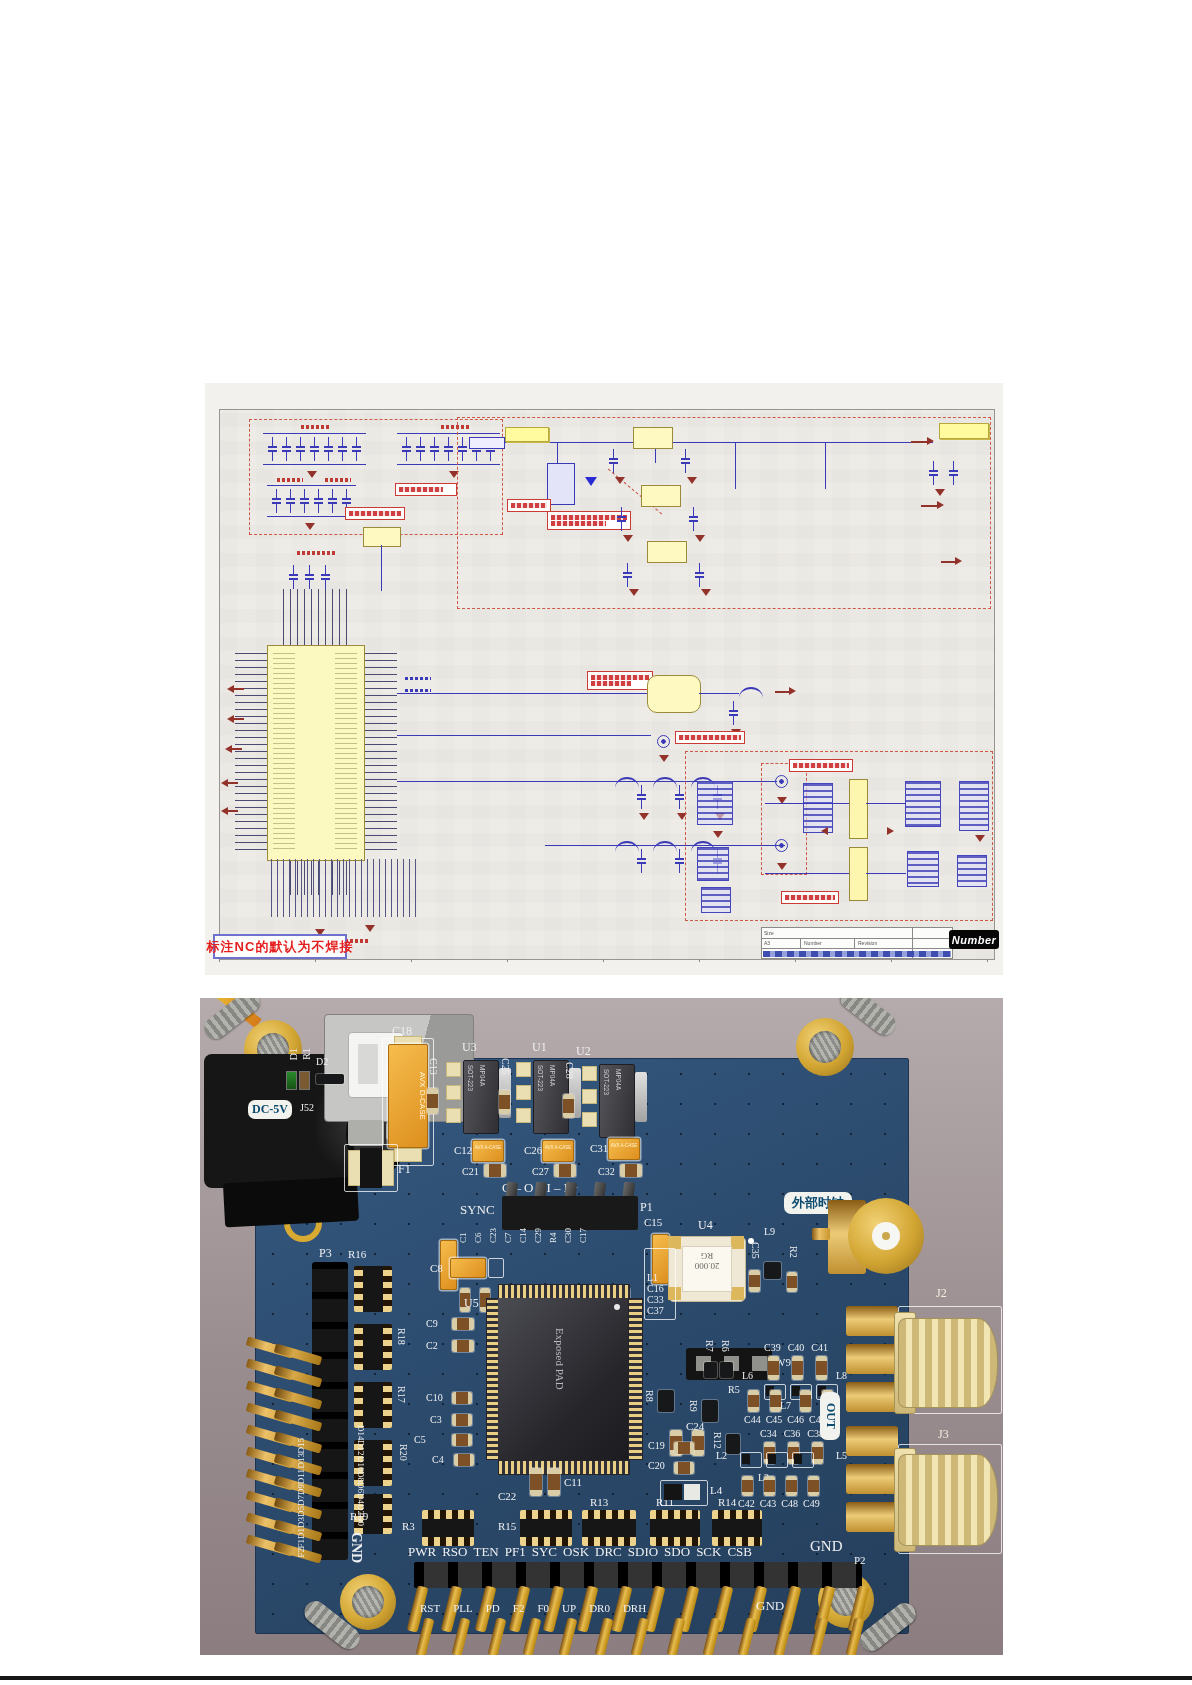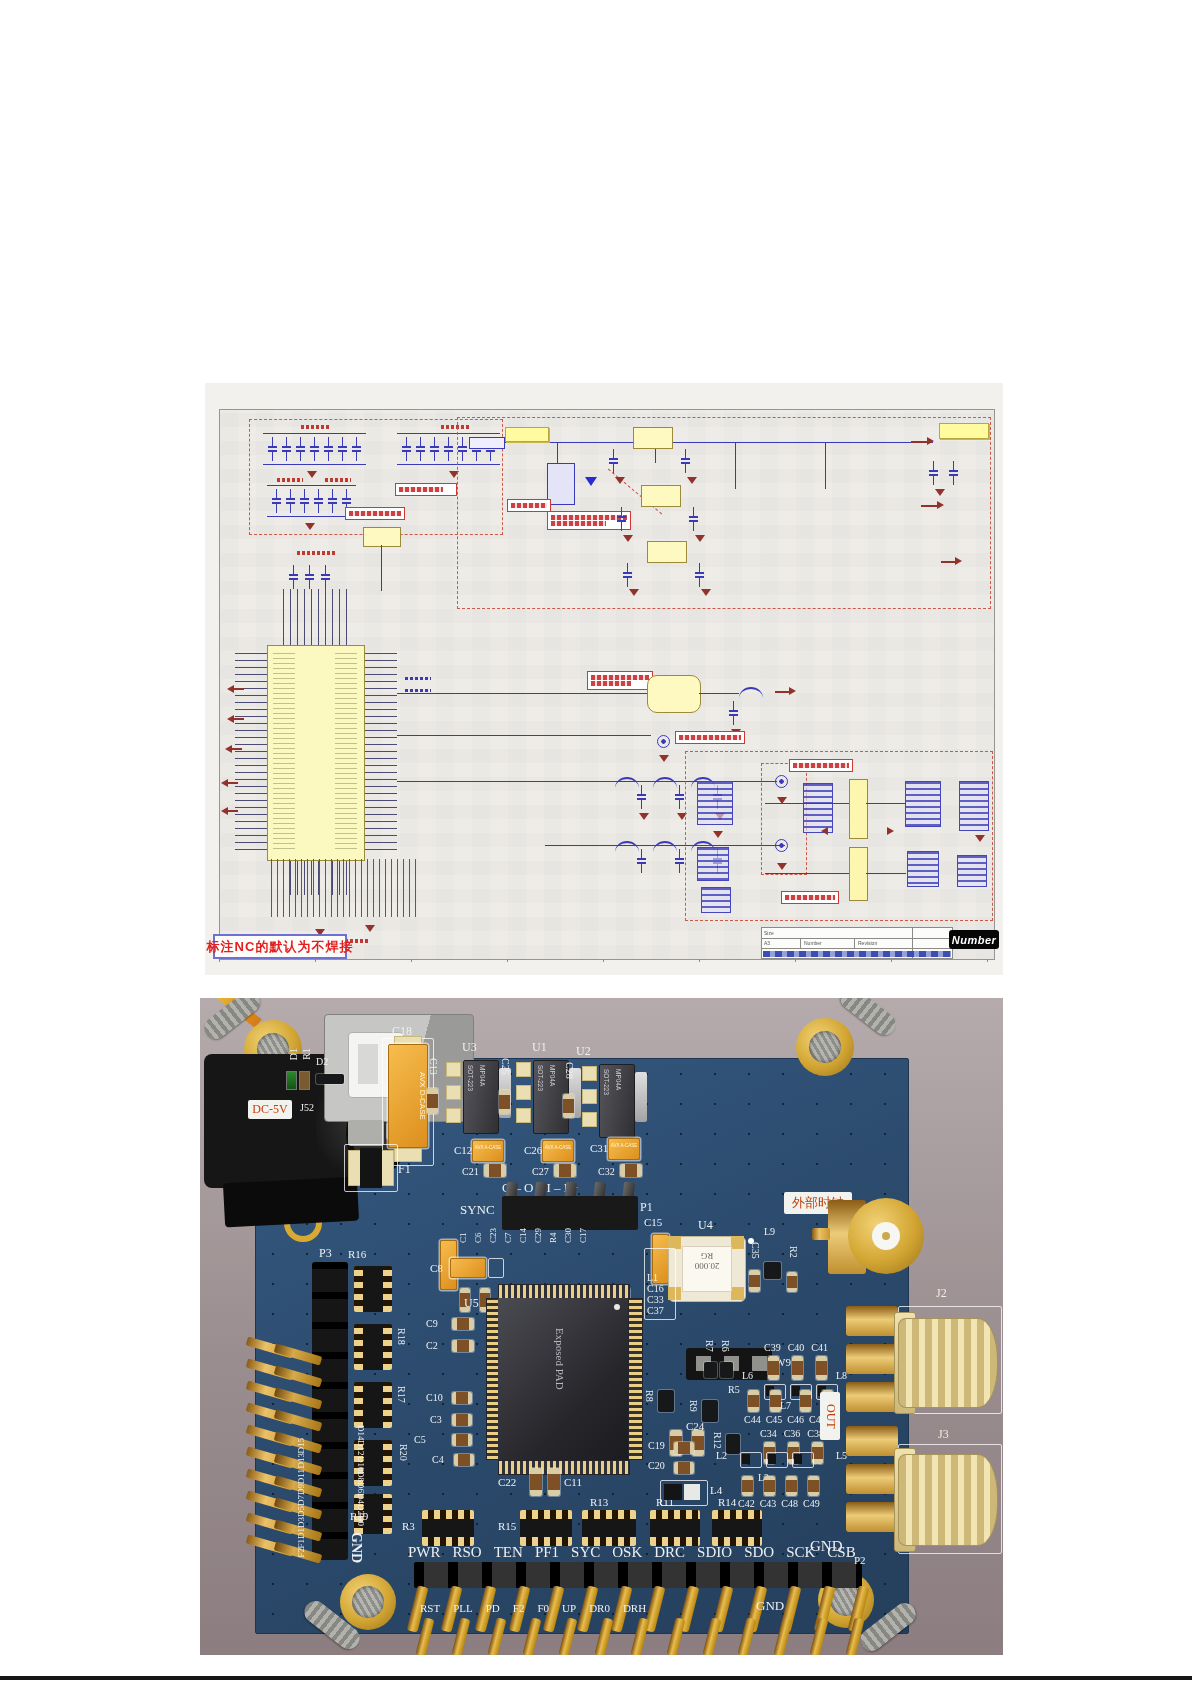--- a/index.html
+++ b/index.html
@@ -63,21 +63,21 @@
   .rnet{background-color:#161616;background-image:repeating-linear-gradient(90deg,#ecd28a 0 6px,#231504 6px 12px),repeating-linear-gradient(90deg,#ecd28a 0 6px,#231504 6px 12px);background-size:100% 9px,100% 9px;background-position:0 0,0 100%;background-repeat:no-repeat;border-radius:2px;}
   .rnet.v{background-image:repeating-linear-gradient(0deg,#ecd28a 0 6px,#231504 6px 12px),repeating-linear-gradient(0deg,#ecd28a 0 6px,#231504 6px 12px);background-size:9px 100%,9px 100%;background-position:0 0,100% 0;}
   .blkchip{background:#17181a;border-radius:2px;box-shadow:0 0 0 1px rgba(240,240,240,.28);}
   .pad{background:#eadfb2;border:1px solid #c9b87e;}
   .sot{background:linear-gradient(100deg,#55555b,#303034);border:1px solid #1e1e22;border-radius:2px;}
   .sotpad{background:linear-gradient(#e0e0e0,#a2a2a2);border-radius:2px;}
   .whitebox{border:1px solid rgba(255,255,255,.75);border-radius:2px;}
   .ring{border-radius:50%;background:radial-gradient(circle at 38% 35%,#f2d276,#d2a532 55%,#96701c);}
   .head{border-radius:50%;background:repeating-linear-gradient(60deg,#8e8e8a 0 3px,#b6b6b0 3px 6px);box-shadow:inset 0 0 4px rgba(0,0,0,.5);}
   .shaft{background:repeating-linear-gradient(90deg,#878783 0 4px,#b2b2ac 4px 8px);border-radius:11px;box-shadow:0 1px 2px rgba(0,0,0,.4);}
-  .wlabel{background:#f2f2ee;color:#c2410c;font-weight:normal;display:flex;align-items:center;justify-content:center;border-radius:2px;font-family:"Liberation Serif",serif;}
+  .wlabel{background:#f2f2ee;color:#0c4a6e;font-weight:bold;display:flex;align-items:center;justify-content:center;border-radius:7px;font-family:"Liberation Serif",serif;}
   .goldslab{background:linear-gradient(to bottom,#8a5c14,#eccb78 45%,#c09030);border-radius:3px;}
   .barrel{background:repeating-linear-gradient(90deg,#cdb878 0 7px,#f1e5b4 7px 13px);border:1px solid #a6935a;border-radius:8px 20px 20px 8px/8px 42px 42px 8px;}
   .collar{background:linear-gradient(#efe2ae,#cdb878);border:1px solid #a6935a;border-radius:3px;}
   .p2pin{width:11px;height:46px;background:linear-gradient(90deg,#7e5210,#e8bc4e 45%,#b8860f);border-radius:3px;transform:rotate(14deg);}
   .p2pin.sm{width:10px;height:38px;}
   .hpin{width:11px;height:22px;background:linear-gradient(100deg,#6a6a6a,#2c2c2c);transform:rotate(6deg);border-radius:2px;}
   .p3row{position:relative;height:22px;width:82px;}
   .p3row::before{content:"";position:absolute;left:0;top:3px;width:48px;height:9px;background:linear-gradient(90deg,#8a5c14,#ecc168 40%,#c8962c);transform:rotate(16deg);border-radius:2px;}
   .p3row::after{content:"";position:absolute;left:28px;top:10px;width:48px;height:9px;background:linear-gradient(90deg,#6e4810,#d8a948 40%,#a87818);transform:rotate(16deg);border-radius:2px;}
   .qh{background:repeating-linear-gradient(90deg,#e9cf86 0 3px,#303036 3px 6px);border:1px solid #24242a;}
@@ -549,21 +549,21 @@
     <div class="a tcap h" style="left:252px;top:342px;width:22px;height:12px"></div>
     <div class="a slk s10" style="left:226px;top:394px">C10</div>
     <div class="a tcap h" style="left:252px;top:394px;width:20px;height:12px"></div>
     <div class="a slk s10" style="left:230px;top:416px">C3</div>
     <div class="a tcap h" style="left:252px;top:416px;width:20px;height:12px"></div>
     <div class="a slk s10" style="left:214px;top:436px">C5</div>
     <div class="a tcap h" style="left:252px;top:436px;width:20px;height:12px"></div>
     <div class="a slk s10" style="left:232px;top:456px">C4</div>
     <div class="a tcap h" style="left:254px;top:456px;width:20px;height:12px"></div>
 
-    <div class="a slk s11" style="left:298px;top:478px">C22</div>
+    <div class="a slk s11" style="left:298px;top:492px">C22</div>
     <div class="a tcap" style="left:330px;top:470px;width:12px;height:28px"></div>
     <div class="a tcap" style="left:348px;top:470px;width:12px;height:28px"></div>
     <div class="a slk s11" style="left:364px;top:478px">C11</div>
     <div class="a slk s11" style="left:202px;top:522px">R3</div>
     <div class="a rnet" style="left:222px;top:512px;width:52px;height:36px"></div>
     <div class="a slk s11" style="left:298px;top:522px">R15</div>
     <div class="a rnet" style="left:320px;top:512px;width:52px;height:36px"></div>
     <div class="a slk s11" style="left:390px;top:498px">R13</div>
     <div class="a rnet" style="left:382px;top:512px;width:54px;height:36px"></div>
     <div class="a slk s11" style="left:456px;top:498px">R11</div>
@@ -661,21 +661,21 @@
       <span class="vlab dn s12">OUT</span>
     </div>
     <div class="a slk s12" style="left:738px;top:429px;color:#f2eedd">J3</div>
     <div class="a goldslab" style="left:646px;top:428px;width:52px;height:30px"></div>
     <div class="a goldslab" style="left:646px;top:466px;width:52px;height:30px"></div>
     <div class="a goldslab" style="left:646px;top:504px;width:52px;height:30px"></div>
     <div class="a whitebox" style="left:698px;top:446px;width:102px;height:108px"></div>
     <div class="a collar" style="left:694px;top:450px;width:20px;height:102px"></div>
     <div class="a barrel" style="left:698px;top:456px;width:98px;height:90px"></div>
 
-    <div class="a frow slk" style="left:208px;top:546px;gap:12px;font-size:15px;z-index:3">
+    <div class="a frow slk" style="left:208px;top:546px;gap:6px;font-size:13px;z-index:3">
         <span class="slk">PWR</span>
         <span class="slk">RSO</span>
         <span class="slk">TEN</span>
         <span class="slk">PF1</span>
         <span class="slk">SYC</span>
         <span class="slk">OSK</span>
         <span class="slk">DRC</span>
         <span class="slk">SDIO</span>
         <span class="slk">SDO</span>
         <span class="slk">SCK</span>

